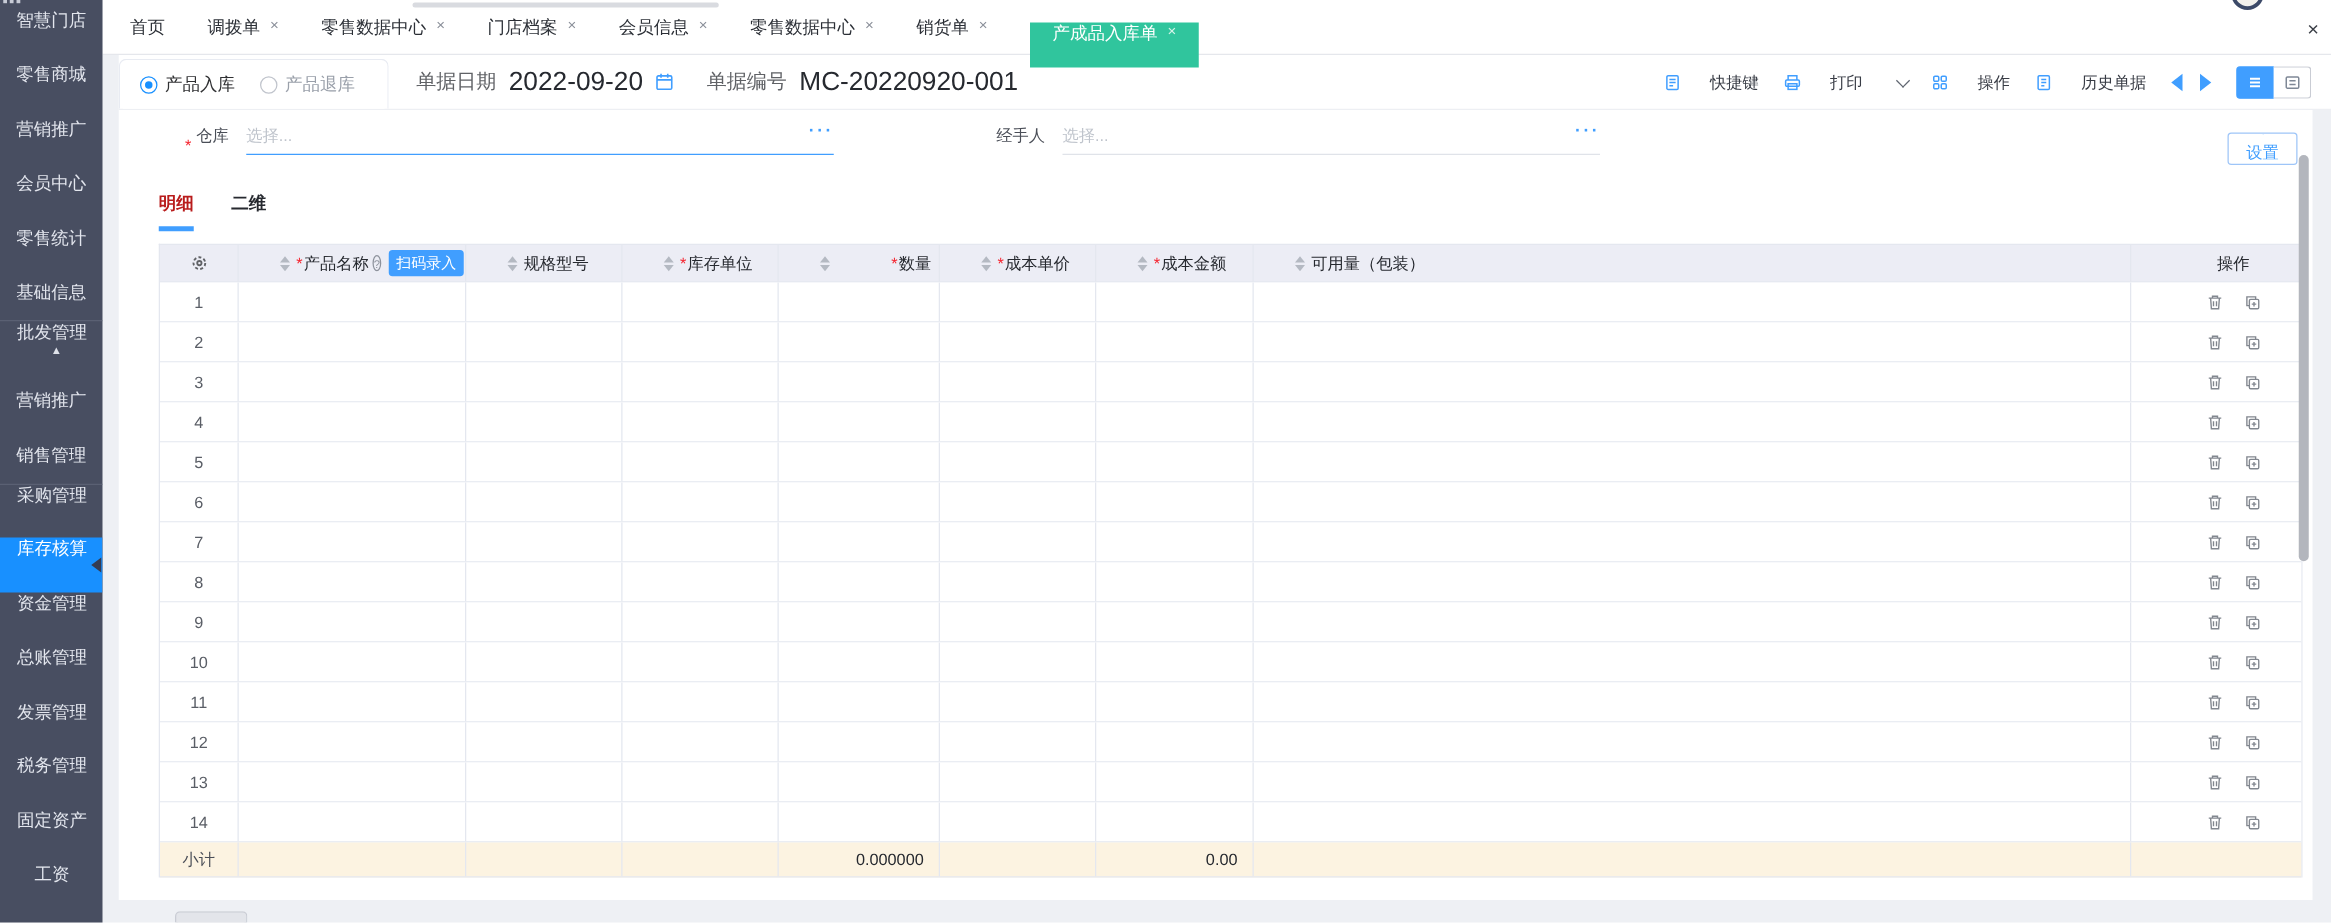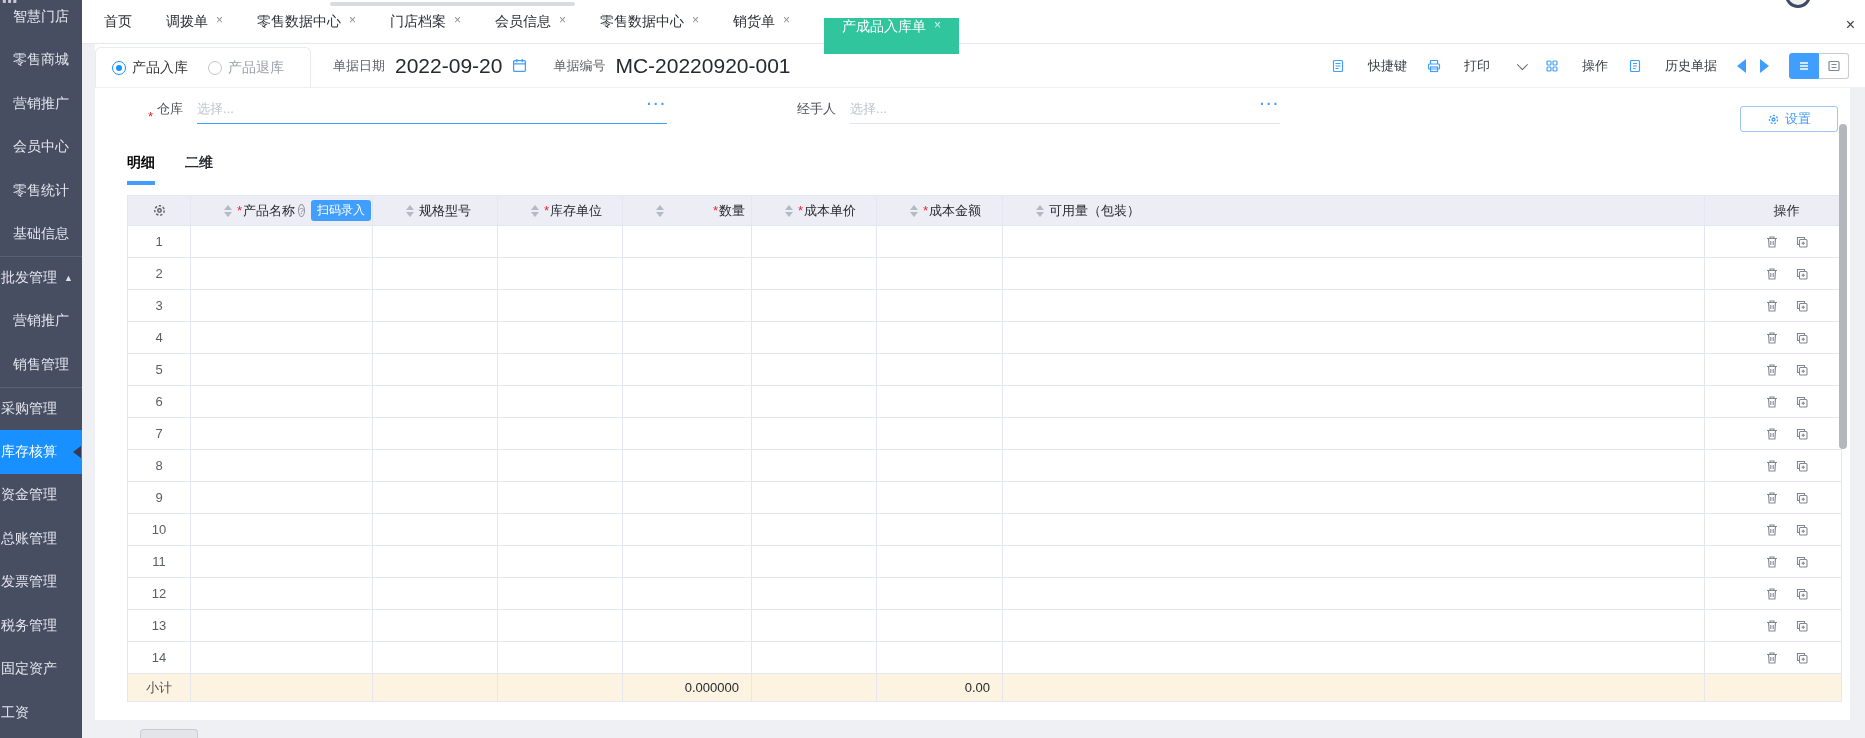--- a/index.html
+++ b/index.html
@@ -8,21 +8,21 @@
          font-family:"Liberation Sans","DejaVu Sans",sans-serif; color:#303133; }
 
   
   .sidebar { position:absolute; left:0; top:0; width:82px; height:738px;
              background:#484e61; z-index:20; overflow:hidden; }
   .side-frag { position:absolute; top:-6px; left:2px; color:#c7cbd6; font-size:12px; height:10px; overflow:hidden; letter-spacing:1px; }
   .side-list { margin-top:-5px; }
   .side-item { height:43.5px; display:flex; align-items:center; color:#e3e6ee;
                font-size:14px; cursor:pointer; position:relative; white-space:nowrap; }
   .side-item.child { padding-left:13px; }
-  .side-item.group { padding-left:1px; }
+  .side-item.group { padding-left:1px;flex-direction:column; }
   .side-item.divided { border-top:1px solid #5a6073; }
   .side-item.active { background:#1890ff; color:#fff; }
   .side-item.active::after { content:""; position:absolute; right:1px; top:50%; margin-top:-6px;
                border-style:solid; border-width:6px 8px 6px 0; border-color:transparent #343b52 transparent transparent; }
   .side-arrow { font-size:9px; margin-left:7px; color:#dfe2ea; }
 
   
   .tabbar { position:absolute; left:82px; top:0; right:0; height:44px; background:#fff;
             border-bottom:1px solid #e5e7ec; z-index:10; }
   .tab-scroll-sliver { position:absolute; left:248px; top:2px; width:245px; height:4px;
@@ -42,56 +42,56 @@
              border-bottom:1px solid #edeff3; display:flex; align-items:center; z-index:9; }
   .radio-card { align-self:flex-end; height:40px; width:216px; border:1px solid #e8ebf2; border-bottom:none;
              border-radius:6px 6px 0 0; background:#fff; display:flex; align-items:center; gap:20px; padding:0 16px; }
   .radio { display:flex; align-items:center; gap:6px; font-size:14px; cursor:pointer; color:#303133; }
   .radio.off { color:#9aa0aa; }
   .rdot { width:14px; height:14px; border-radius:50%; border:1px solid #c0c4cc; background:#fff; position:relative; }
   .radio.on .rdot { border-color:#1890ff; }
   .radio.on .rdot::after { content:""; position:absolute; left:3px; top:3px; width:6px; height:6px;
              border-radius:50%; background:#1890ff; }
   .fld-group { display:flex; align-items:center; gap:10px; }
-  .fld-label { font-size:13px; color:#606266; }
+  .fld-label { font-size:16px; color:#606266; }
   .fld-value { font-size:21px; color:#26292f; }
   .ml22 { margin-left:22px; } .ml26 { margin-left:26px; }
   .tb-right { margin-left:auto; margin-right:16px; display:flex; align-items:center; gap:20px; }
   .tb-item { display:flex; align-items:center; gap:23px; font-size:13px; color:#383c45; cursor:pointer; }
   .chev { width:8px; height:8px; border-right:1.5px solid #5f6570; border-bottom:1.5px solid #5f6570;
           transform:rotate(45deg) translateY(-2px); margin-left:4px; }
   .nav-arrows { display:flex; gap:14px; align-items:center; }
   .arr { width:0; height:0; border-style:solid; cursor:pointer; }
   .arr.left  { border-width:7px 9px 7px 0; border-color:transparent #409eff transparent transparent; }
   .arr.right { border-width:7px 0 7px 9px; border-color:transparent transparent transparent #409eff; }
   .view-toggle { display:flex; }
   .vt-btn { width:30px; height:26px; display:flex; align-items:center; justify-content:center;
             border:1px solid #c9ccd4; background:#fff; cursor:pointer; }
   .vt-btn.active { background:#409eff; border-color:#409eff; }
   .vt-btn:first-child { border-radius:3px 0 0 3px; } .vt-btn:last-child { border-radius:0 3px 3px 0; border-left:none; }
 
   
   .page { position:absolute; left:95px; top:88px; right:15px; bottom:18px; background:#fff; }
-  .settings-btn { position:absolute; right:12px; top:18px; height:26px; padding:0 26px;
+  .settings-btn { position:absolute; right:12px; top:18px; height:26px; padding:0 14px;
             border:1px solid #9ec5f8; border-radius:3px; background:#fff; color:#409eff; font-size:13px;
-            display:flex; align-items:center; gap:5px; cursor:pointer; }
+            display:flex; align-items:center; gap:5px; cursor:pointer;flex-direction:column; }
   .form-row { position:absolute; left:53px; top:12px; display:flex; align-items:flex-end; }
   .req-star { color:#f5222d; font-size:13px; margin-right:4px; }
   .f-label { font-size:13px; color:#4a4e57; margin-right:14px; padding-bottom:6px; }
   .ufield { display:flex; justify-content:space-between; padding-bottom:5px; }
   .ufield.warehouse { width:470px; border-bottom:1px solid #409eff; }
   .ufield.handler { width:430px; border-bottom:1px solid #e0e3e9; }
   .placeholder { font-size:13px; color:#bfc4cc; }
   .more-dots { color:#409eff; font-size:14px; letter-spacing:2px; line-height:8px; cursor:pointer; font-weight:bold; }
   .handler-group { margin-left:130px; }
 
   
   .subtabs { position:absolute; left:32px; top:66px; display:flex; gap:30px; }
   .subtab { font-size:14px; color:#26292f; font-weight:bold; padding-bottom:9px; cursor:pointer; }
-  .subtab.active { color:#000000; border-bottom:4px solid #409eff; }
+  .subtab.active { color:#b91c1c; border-bottom:4px solid #409eff; }
 
   
   .grid { position:absolute; left:32px; right:8px; top:107px; border:1px solid #e4e7ef; border-bottom:none; }
   .g-row { display:flex; border-bottom:1px solid #e4e7ef; height:32px; background:#fff;gap:27px; }
   .g-head { height:30px; background:#ecedf5; }
   .g-sub { height:28px; background:#fcf3e1; }
   .g-cell { border-right:1px solid #e4e7ef; display:flex; align-items:center; font-size:13px;
             padding:0 6px; overflow:hidden; white-space:nowrap; }
   .g-cell:last-child { border-right:none; }
   .c-num { width:63px; justify-content:center; color:#5a5e66; }

